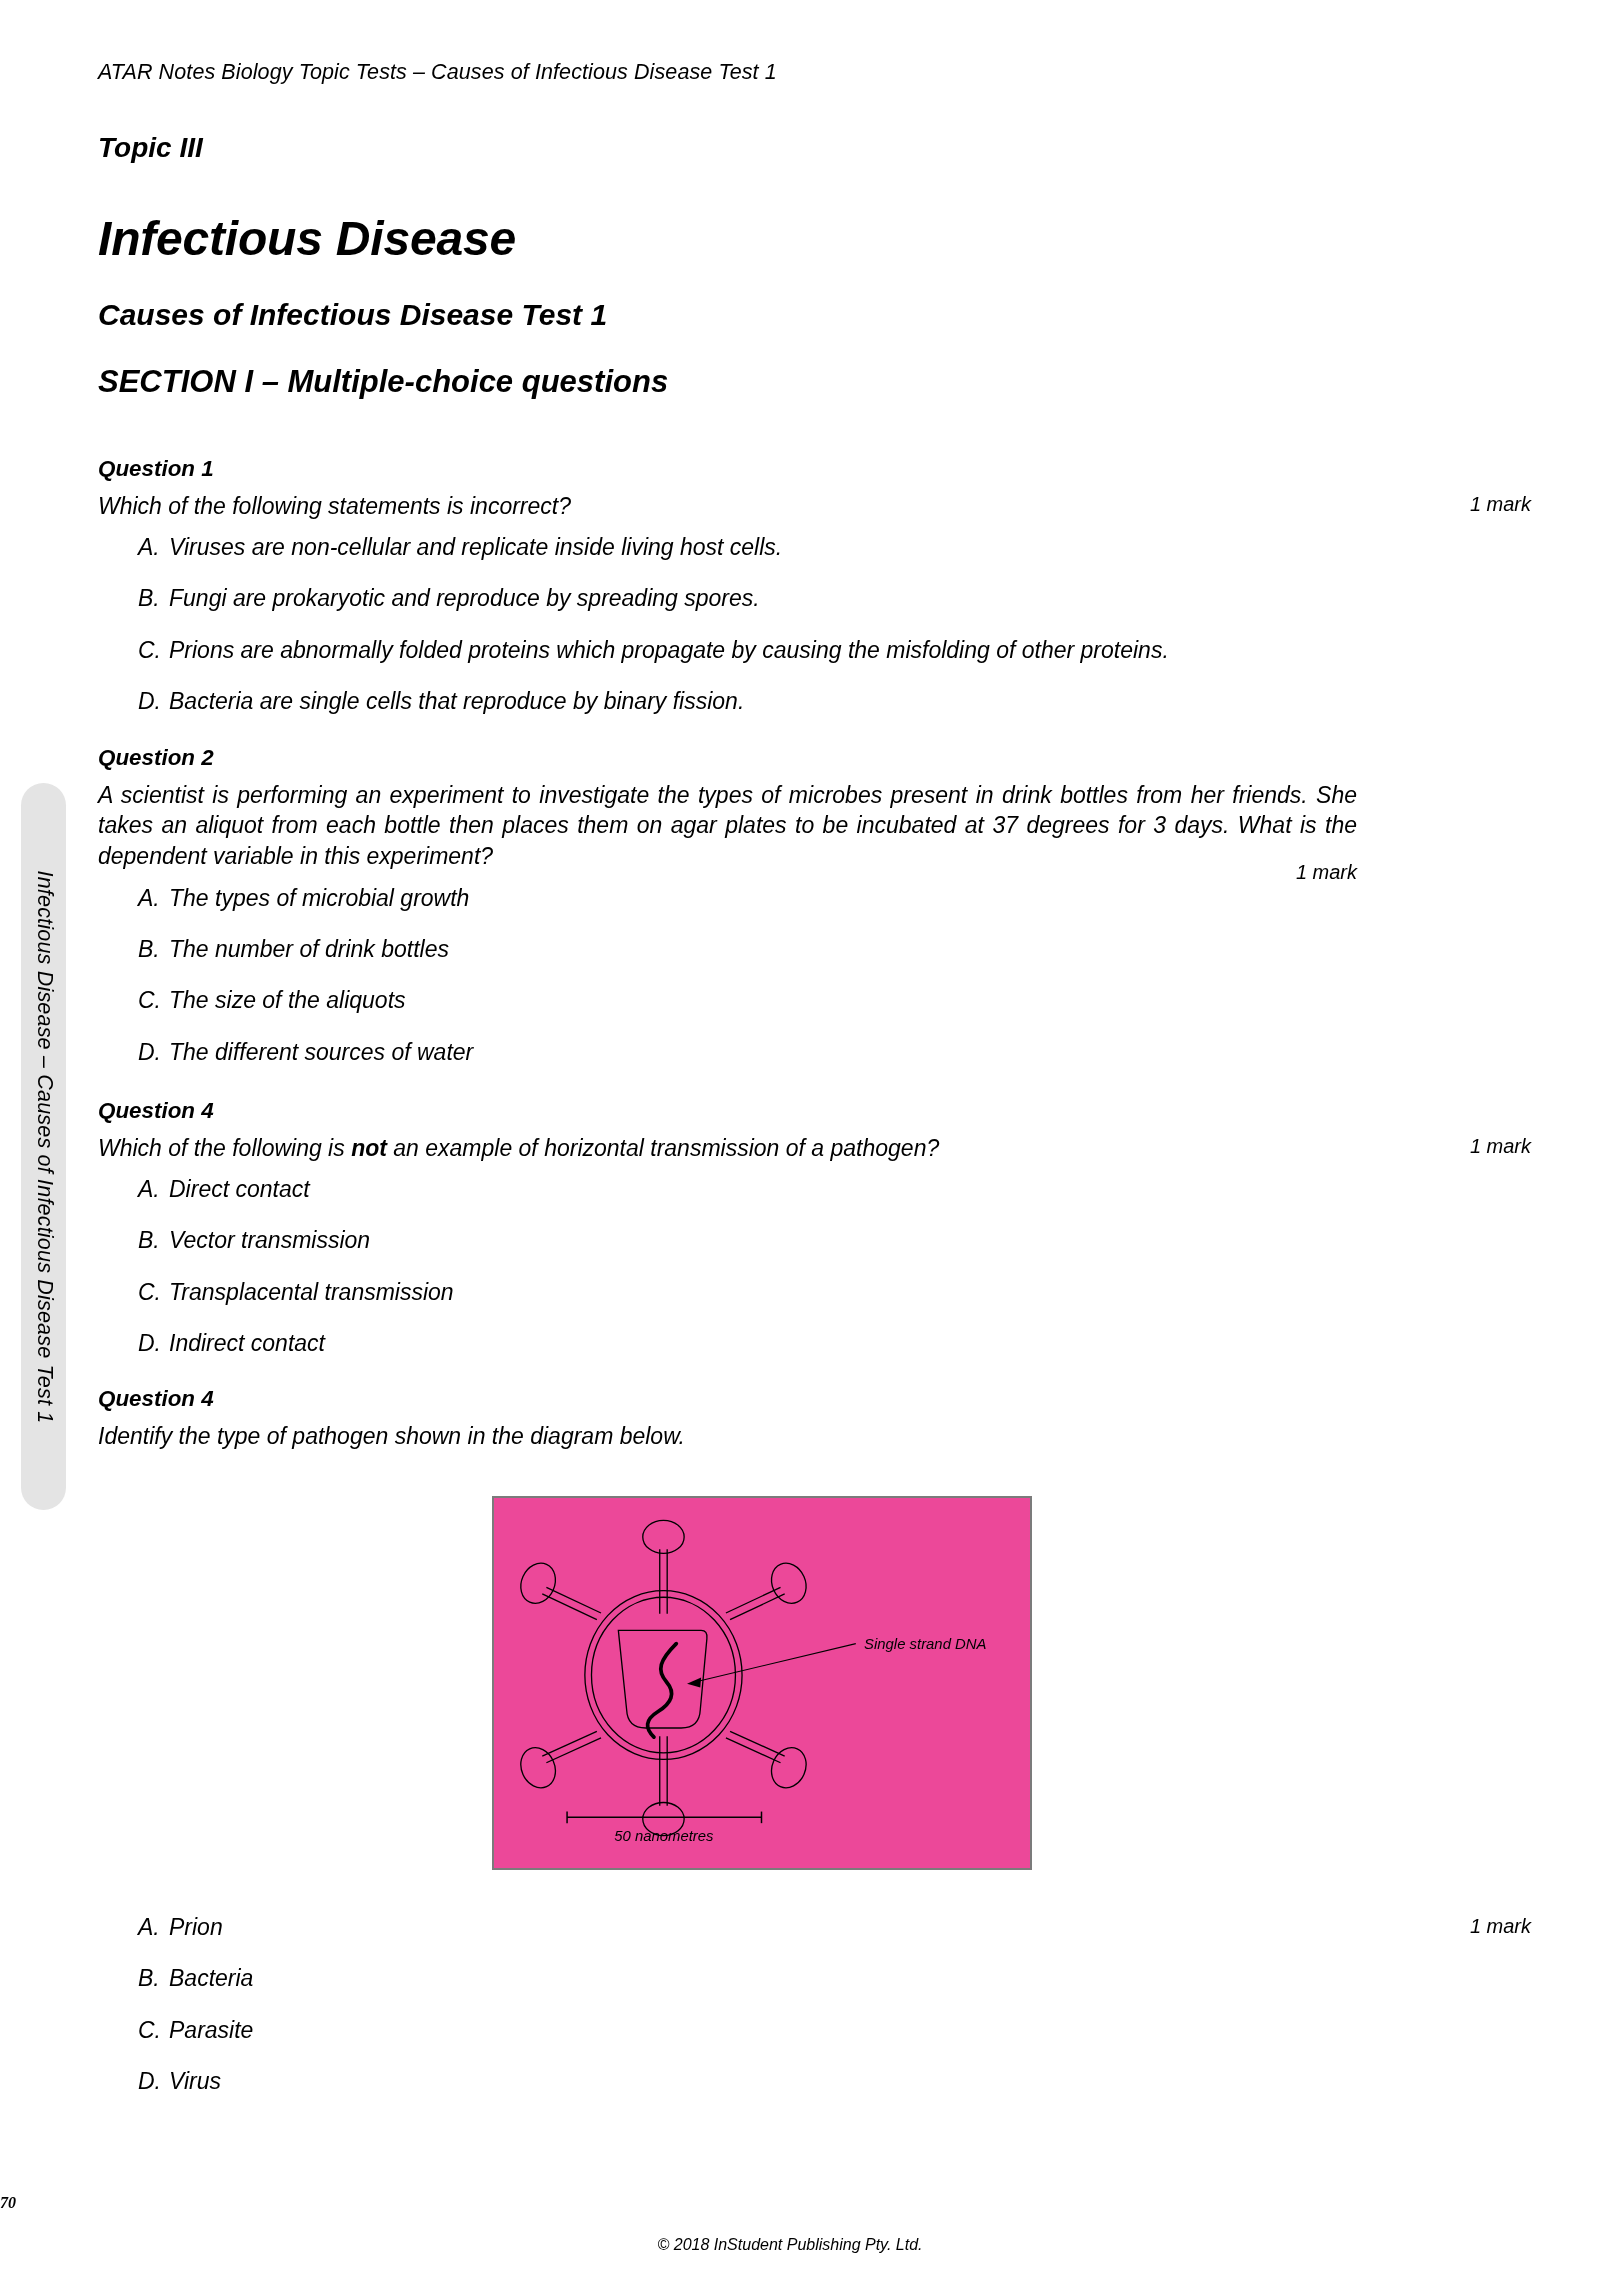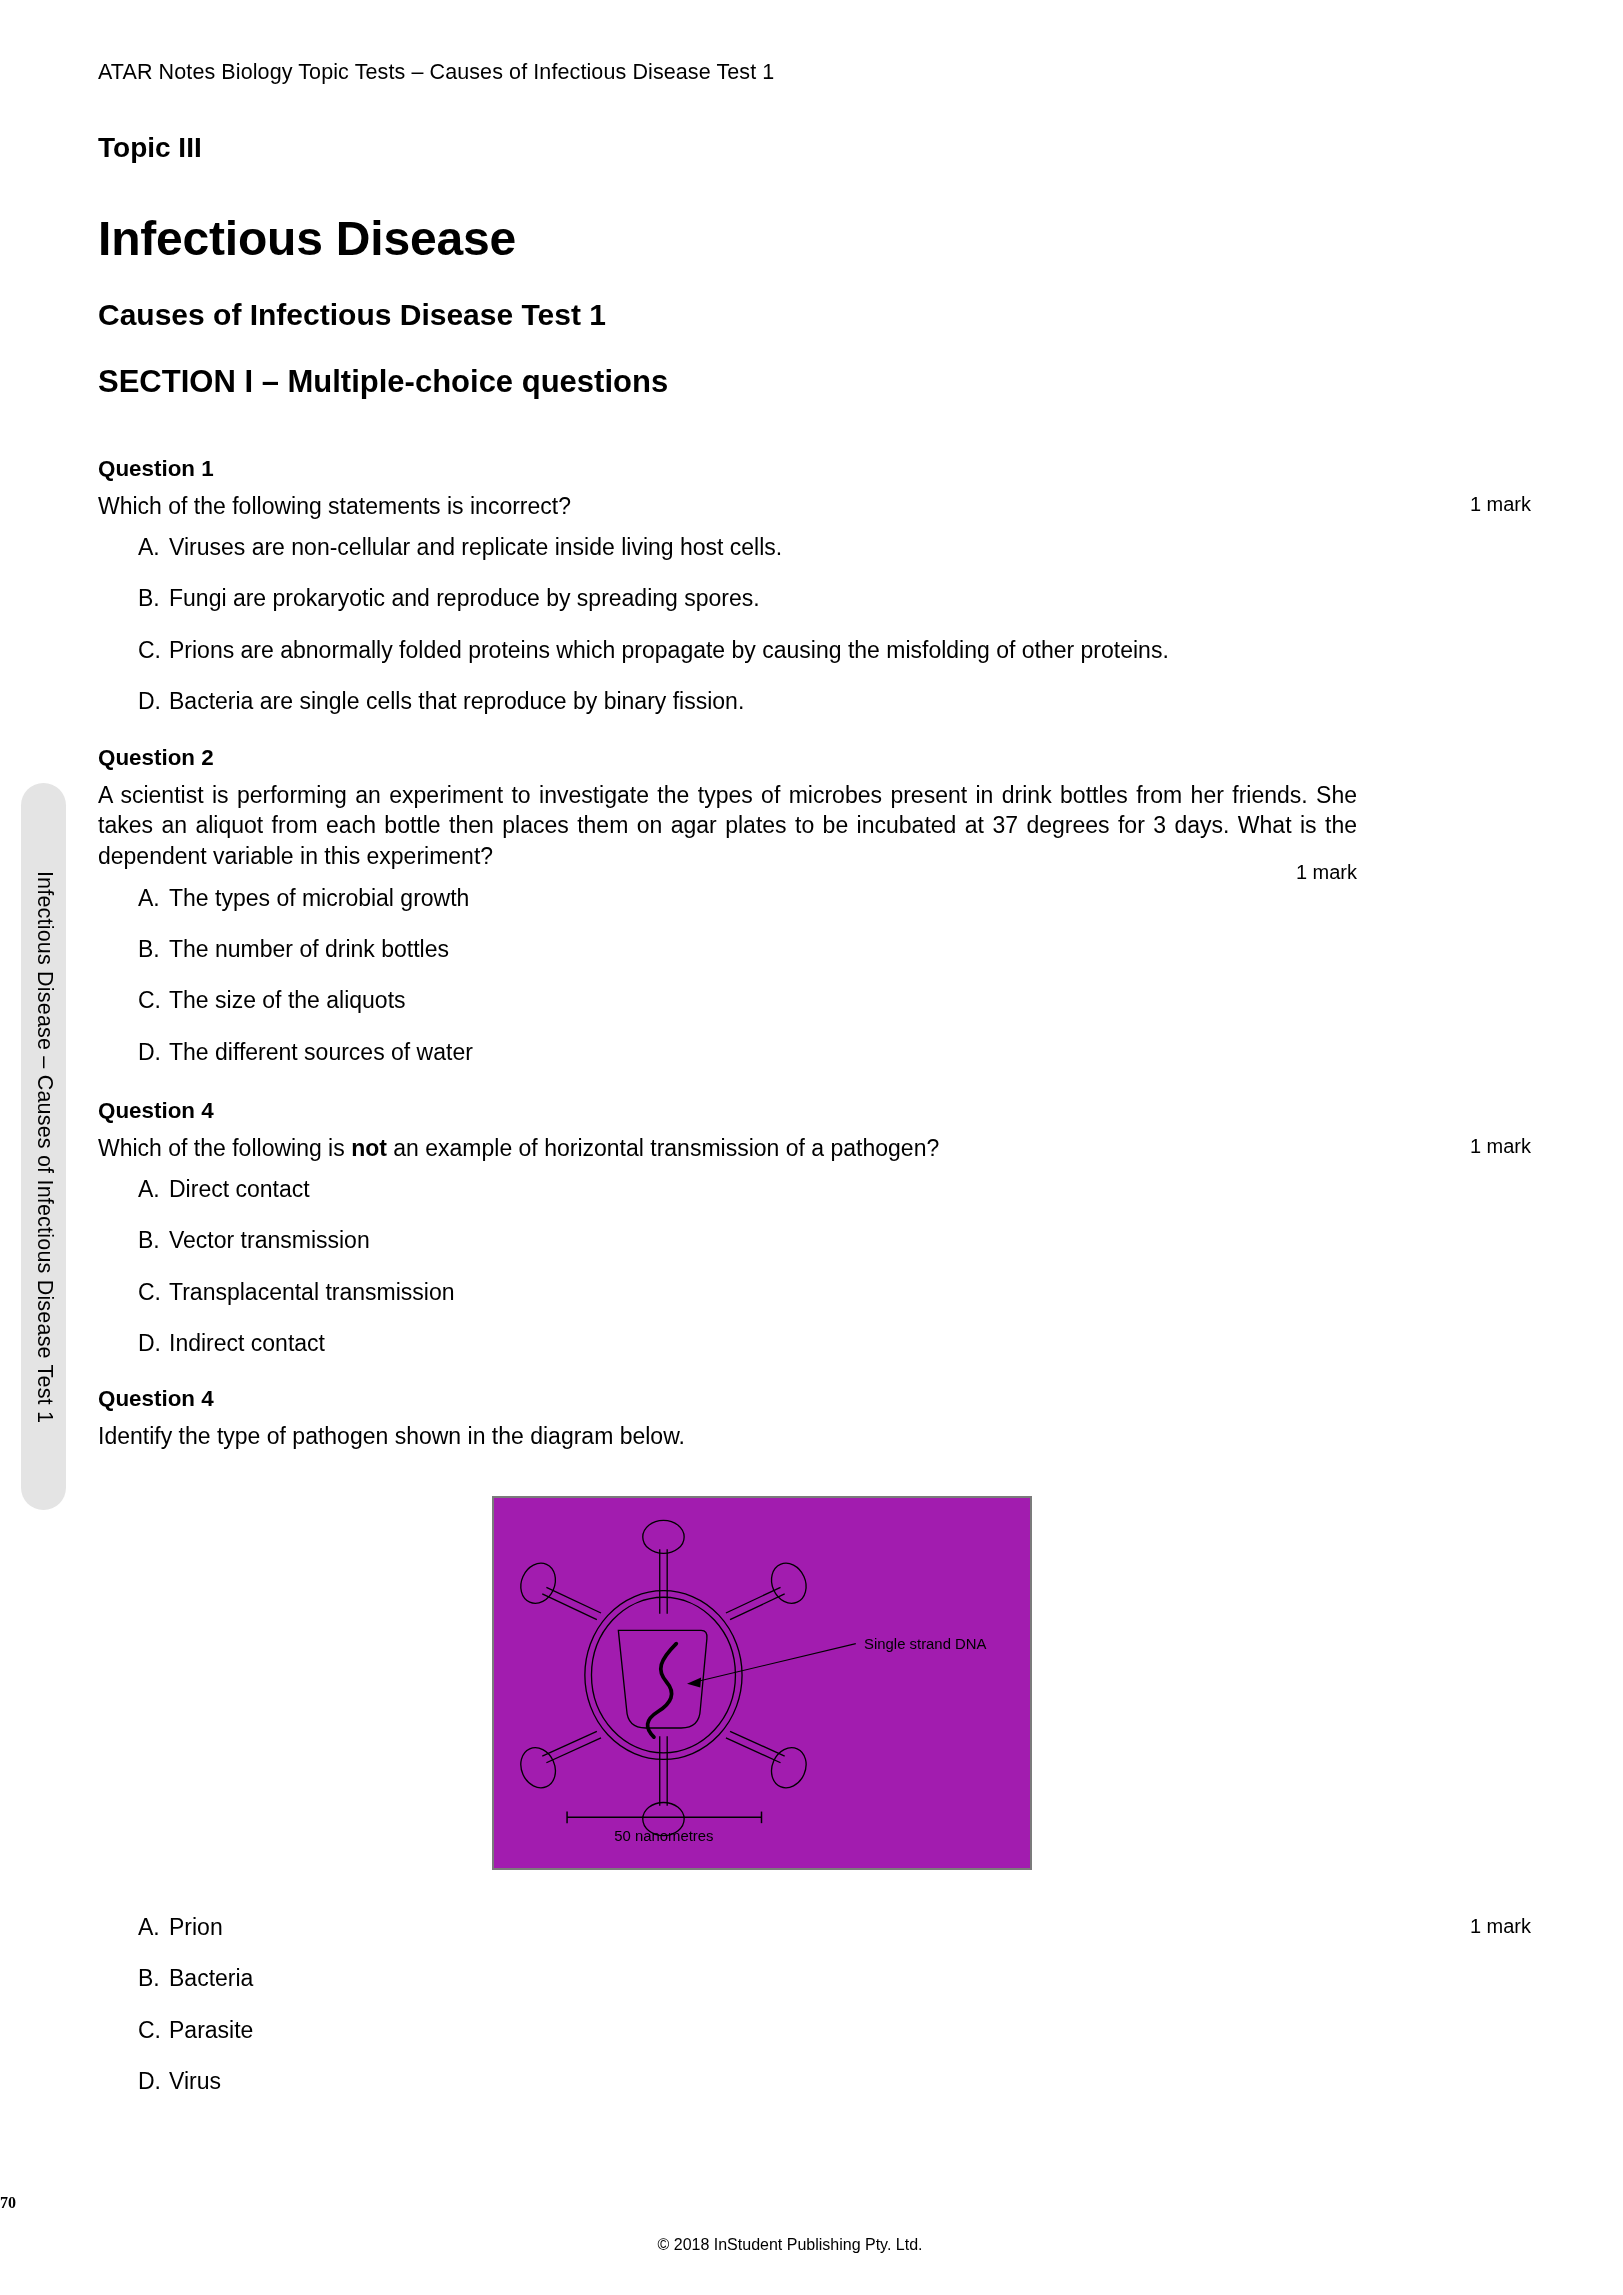--- a/index.html
+++ b/index.html
@@ -10,20 +10,21 @@
   body {
     font-family: "Liberation Sans", sans-serif;
     color: #000000;
   }
   #page {
     position: relative;
     width: 1580px;
     height: 2295px;
     background: #ffffff;
     overflow: hidden;
+    font-style: italic;
   }
 
   
   .running-header {
     position: absolute;
     left: 98px;
     top: 60px;
     font-size: 21.5px;
     letter-spacing: 0.1px;
     white-space: nowrap;
@@ -134,21 +135,21 @@
 
   
   .figure-box {
     position: absolute;
     left: 394px;         
     top: 1496px;
     width: 540px;
     height: 374px;
     border: 2.5px solid #7b7b7b;
     box-sizing: border-box;
-    background: #a21caf;
+    background: #ec4899;
   }
   .figure-box svg { display: block; }
 
   
   .page-number {
     position: absolute;
     left: 0;
     right: 0;
     top: 2194px;
     text-align: left;

